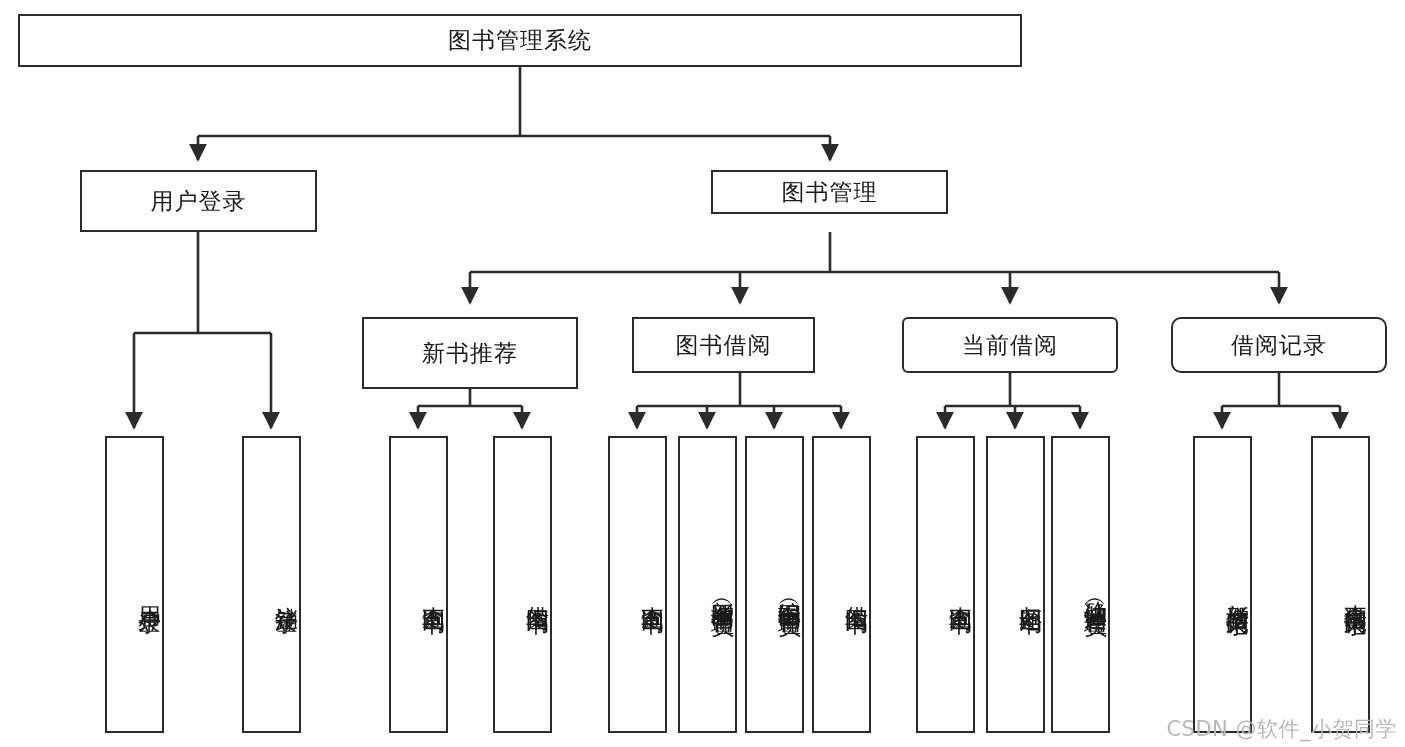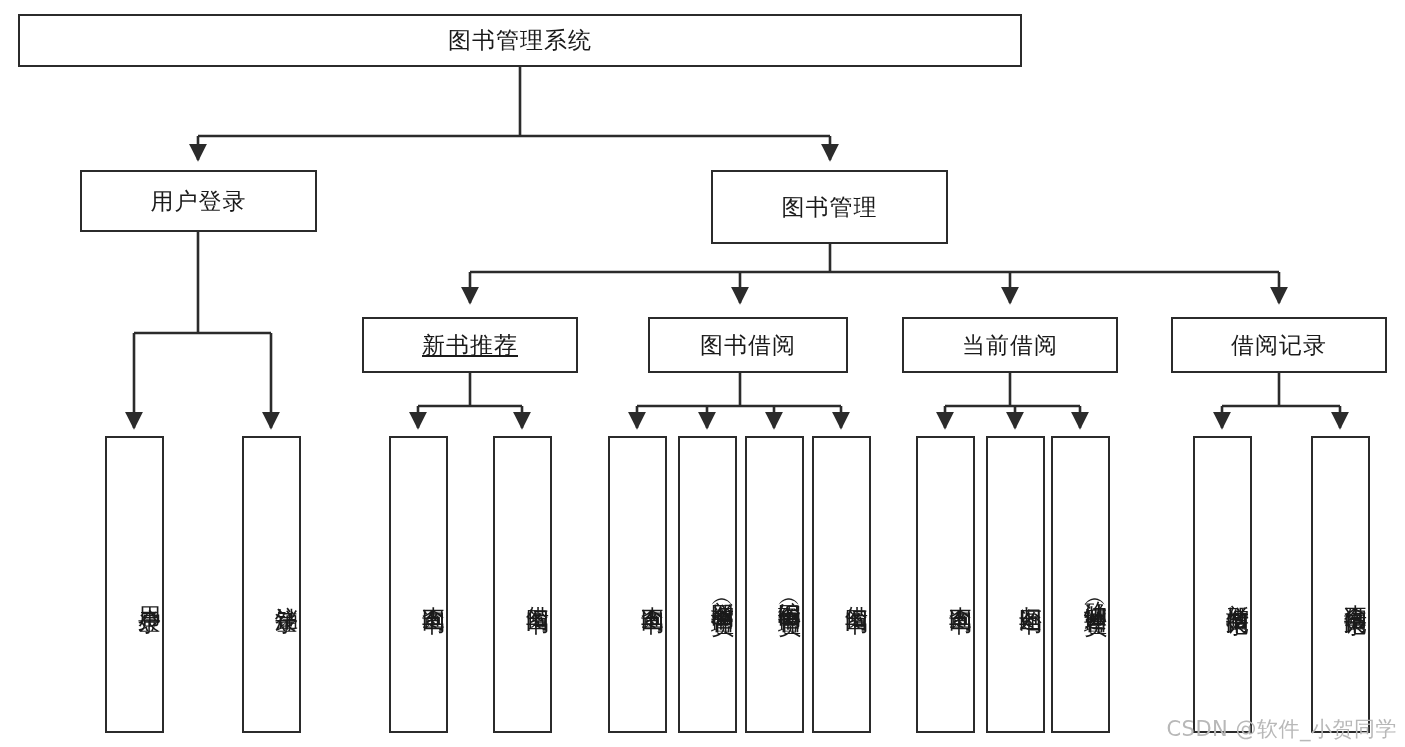--- a/index.html
+++ b/index.html
@@ -118,29 +118,29 @@
       <path d="M 1222 406 L 1340 406"></path>
       <path d="M 1222 406 L 1222 428" marker-end="url(#arrow)"></path>
       <path d="M 1340 406 L 1340 428" marker-end="url(#arrow)"></path>
     </g>
   </svg>
 
   <div class="node node-h node-root" style="left:18px; top:14px; width:1004px; height:53px;">图书管理系统</div>
 
   <div class="node node-h" style="left:80px; top:170px; width:237px; height:62px;">用户登录</div>
 
-  <div class="node node-h" style="left:711px; top:170px; width:237px; height:74px;">图书管理</div>
+  <div class="node node-h" style="left:711px; top:170px; width:237px; height:44px;">图书管理</div>
 
-  <div class="node node-h" style="left:362px; top:317px; width:216px; height:56px;text-decoration:underline;">新书推荐</div>
+  <div class="node node-h" style="left:362px; top:317px; width:216px; height:72px;">新书推荐</div>
 
-  <div class="node node-h" style="left:648px; top:317px; width:200px; height:56px;">图书借阅</div>
+  <div class="node node-h" style="left:632px; top:317px; width:183px; height:56px;">图书借阅</div>
 
-  <div class="node node-h" style="left:902px; top:317px; width:216px; height:56px;">当前借阅</div>
+  <div class="node node-h" style="left:902px; top:317px; width:216px; height:56px;border-radius:6px;">当前借阅</div>
 
-  <div class="node node-h" style="left:1171px; top:317px; width:216px; height:56px;">借阅记录</div>
+  <div class="node node-h" style="left:1171px; top:317px; width:216px; height:56px;border-radius:10px;">借阅记录</div>
 
   <div class="node node-v" style="left:105px; top:436px; width:59px; height:297px;">用户登录</div>
 
   <div class="node node-v" style="left:242px; top:436px; width:59px; height:297px;">注销登录</div>
 
   <div class="node node-v" style="left:389px; top:436px; width:59px; height:297px;">查询图书</div>
 
   <div class="node node-v" style="left:493px; top:436px; width:59px; height:297px;">借阅图书</div>
 
   <div class="node node-v" style="left:608px; top:436px; width:59px; height:297px;">查询图书</div>

